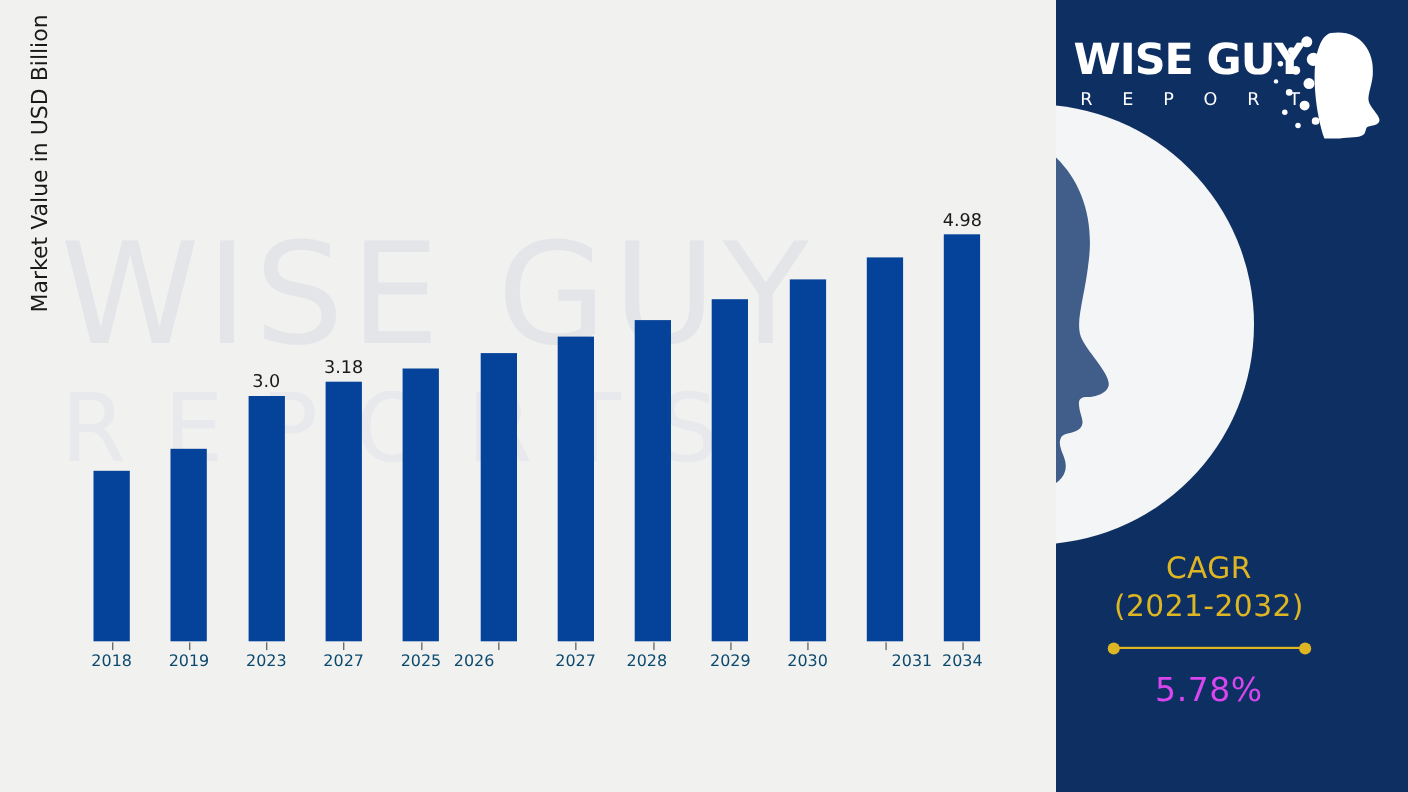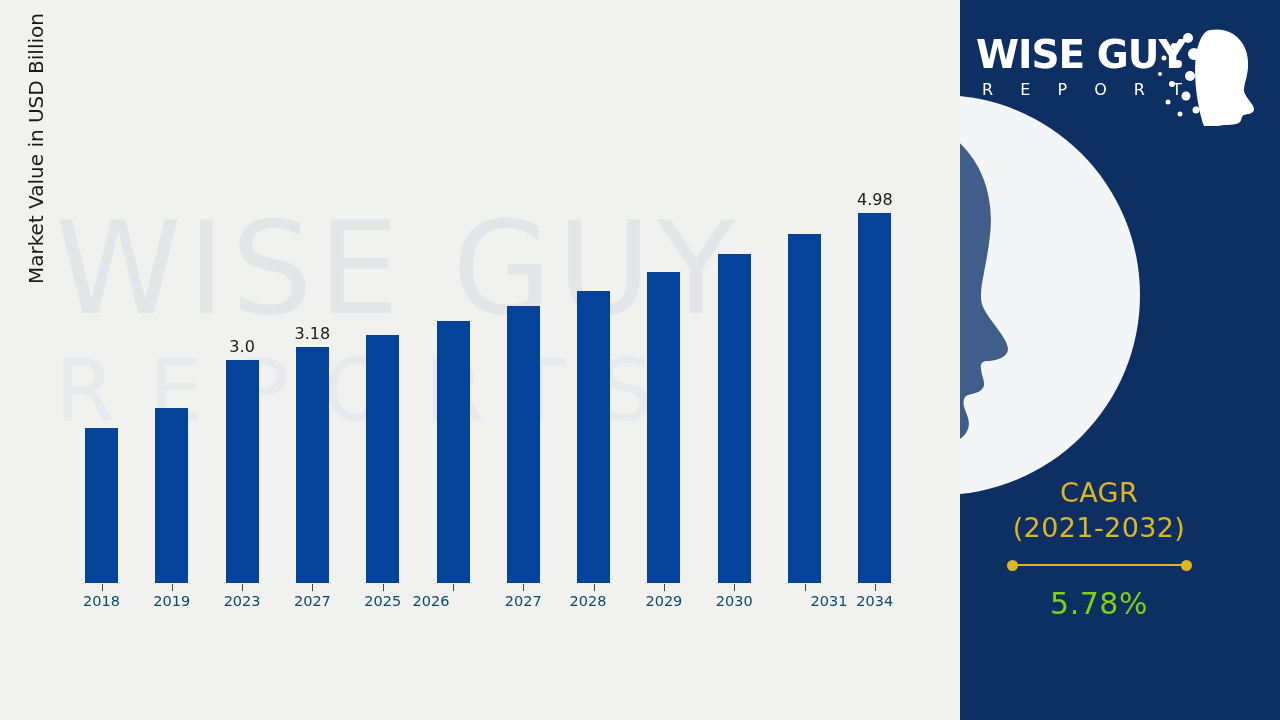--- a/index.html
+++ b/index.html
@@ -78,37 +78,37 @@
     font-size:39px;font-weight:600;color:#ffffff;letter-spacing:-1px;
     font-family:"DejaVu Sans","Liberation Sans",sans-serif;white-space:nowrap;
   }
   .logo-sub{
     position:absolute;left:8px;top:52px;
     font-size:16px;font-weight:400;color:#ffffff;letter-spacing:11px;white-space:nowrap;
   }
   .logo-head{position:absolute;left:178px;top:-4px;width:112px;height:104px;}
 
   .cagr-block{
-    position:absolute;left:0;top:476px;width:278px;text-align:center;z-index:6;
+    position:absolute;left:0;top:500px;width:278px;text-align:center;z-index:6;
   }
   .cagr-title,.cagr-years{
     font-size:27px;color:#deb522;line-height:1.28;letter-spacing:0.4px;
   }
   .divider{
     position:relative;width:185px;height:14px;margin:13px auto 0;
   }
   .divider-line{
     position:absolute;left:7px;top:6px;width:171px;height:2px;background:#deb522;
   }
   .divider-dot{
     position:absolute;top:2px;width:11px;height:11px;border-radius:50%;background:#deb522;
   }
   .dot-left{left:0;} .dot-right{right:0;}
   .cagr-value{
-    margin-top:14px;font-size:30px;color:#84cc16;letter-spacing:0.5px;
+    margin-top:14px;font-size:30px;color:#d946ef;letter-spacing:0.5px;
   }
 </style>
 </head>
 <body>
 
 <div id="root">
 
   <div class="chart-area">
 
     <div class="watermark">

